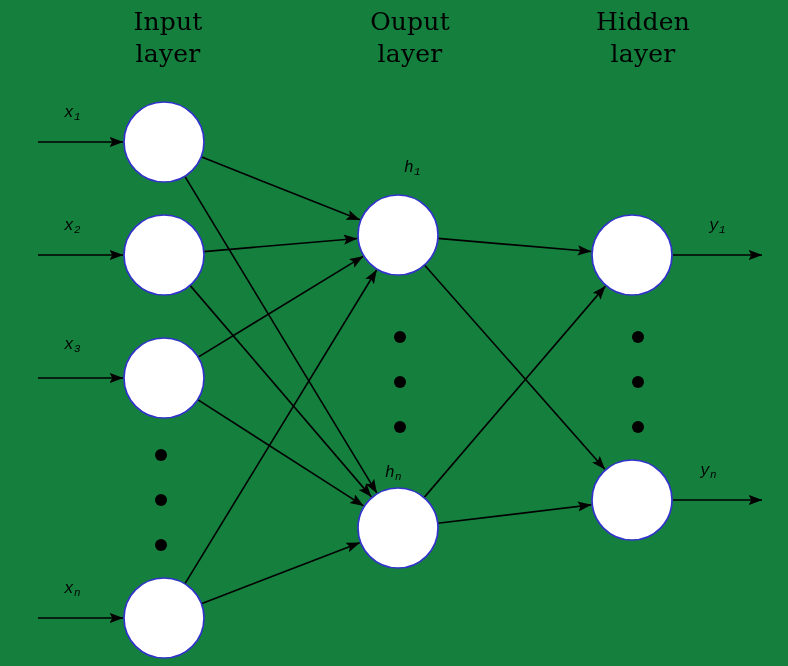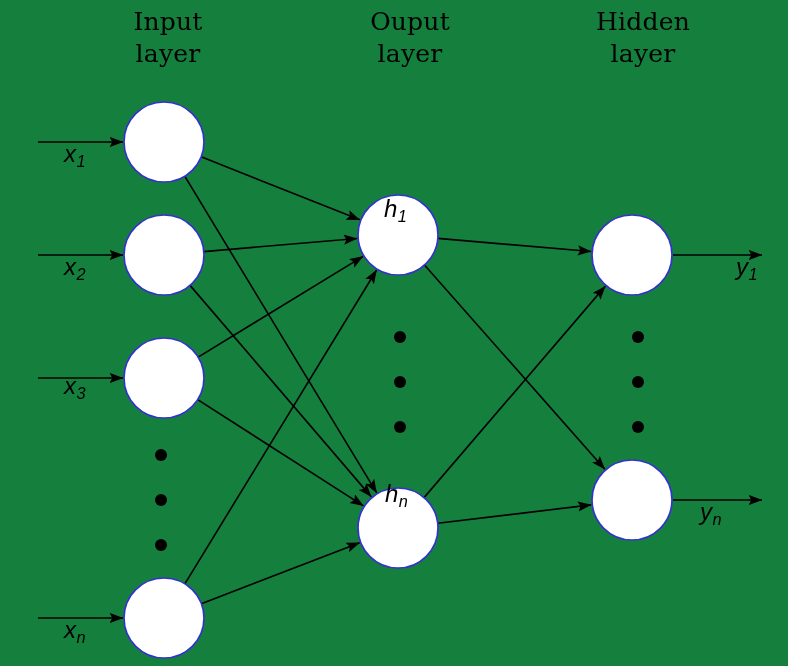--- a/index.html
+++ b/index.html
@@ -30,26 +30,25 @@
     text-align: center;
     font-size: 25px;
     line-height: 1.28;
     color: #000000;
     font-family: "DejaVu Serif", "Liberation Serif", serif;
     white-space: pre-line;
     letter-spacing: 0.2px;
   }
   .math-label {
     position: absolute;
-    font-size: 24px;
+    font-size: 16px;
     color: #000000;
-    font-family: Liberation Sans, sans-serif;
+    font-family: Liberation Mono, monospace;
     font-style: italic;
     white-space: nowrap;
-    margin-top: 36px;
   }
   .math-label sub {
     font-size: 0.68em;
     font-style: italic;
     vertical-align: -0.28em;
     padding-left: 0.5px;
   }
 </style>
 </head>
 <body>
@@ -114,19 +113,19 @@
   <div class="layer-title" style="left:340px; top:6px; width:140px;">Ouput
 layer</div>
   <div class="layer-title" style="left:578px; top:6px; width:130px;">Hidden
 layer</div>
 
   <div id="math-labels">
       <div class="math-label" style="left: 64px; top: 104px;">x<sub>1</sub></div>
       <div class="math-label" style="left: 64px; top: 217px; text-align: right;">x<sub>2</sub></div>
       <div class="math-label" style="left: 64px; top: 336px;">x<sub>3</sub></div>
       <div class="math-label" style="left: 64px; top: 580px;">x<sub>n</sub></div>
-      <div class="math-label" style="left: 736px; top: 217px;">y<sub>1</sub></div>
+      <div class="math-label" style="left: 709px; top: 217px;">y<sub>1</sub></div>
       <div class="math-label" style="left: 700px; top: 462px; text-align: center;">y<sub>n</sub></div>
-      <div class="math-label" style="left: 384px; top: 159px;">h<sub>1</sub></div>
-      <div class="math-label" style="left: 385px; top: 444px;">h<sub>n</sub></div>
+      <div class="math-label" style="left: 404px; top: 159px;">h<sub>1</sub></div>
+      <div class="math-label" style="left: 385px; top: 464px;">h<sub>n</sub></div>
     </div>
 
 </div>
 
 </body></html>

